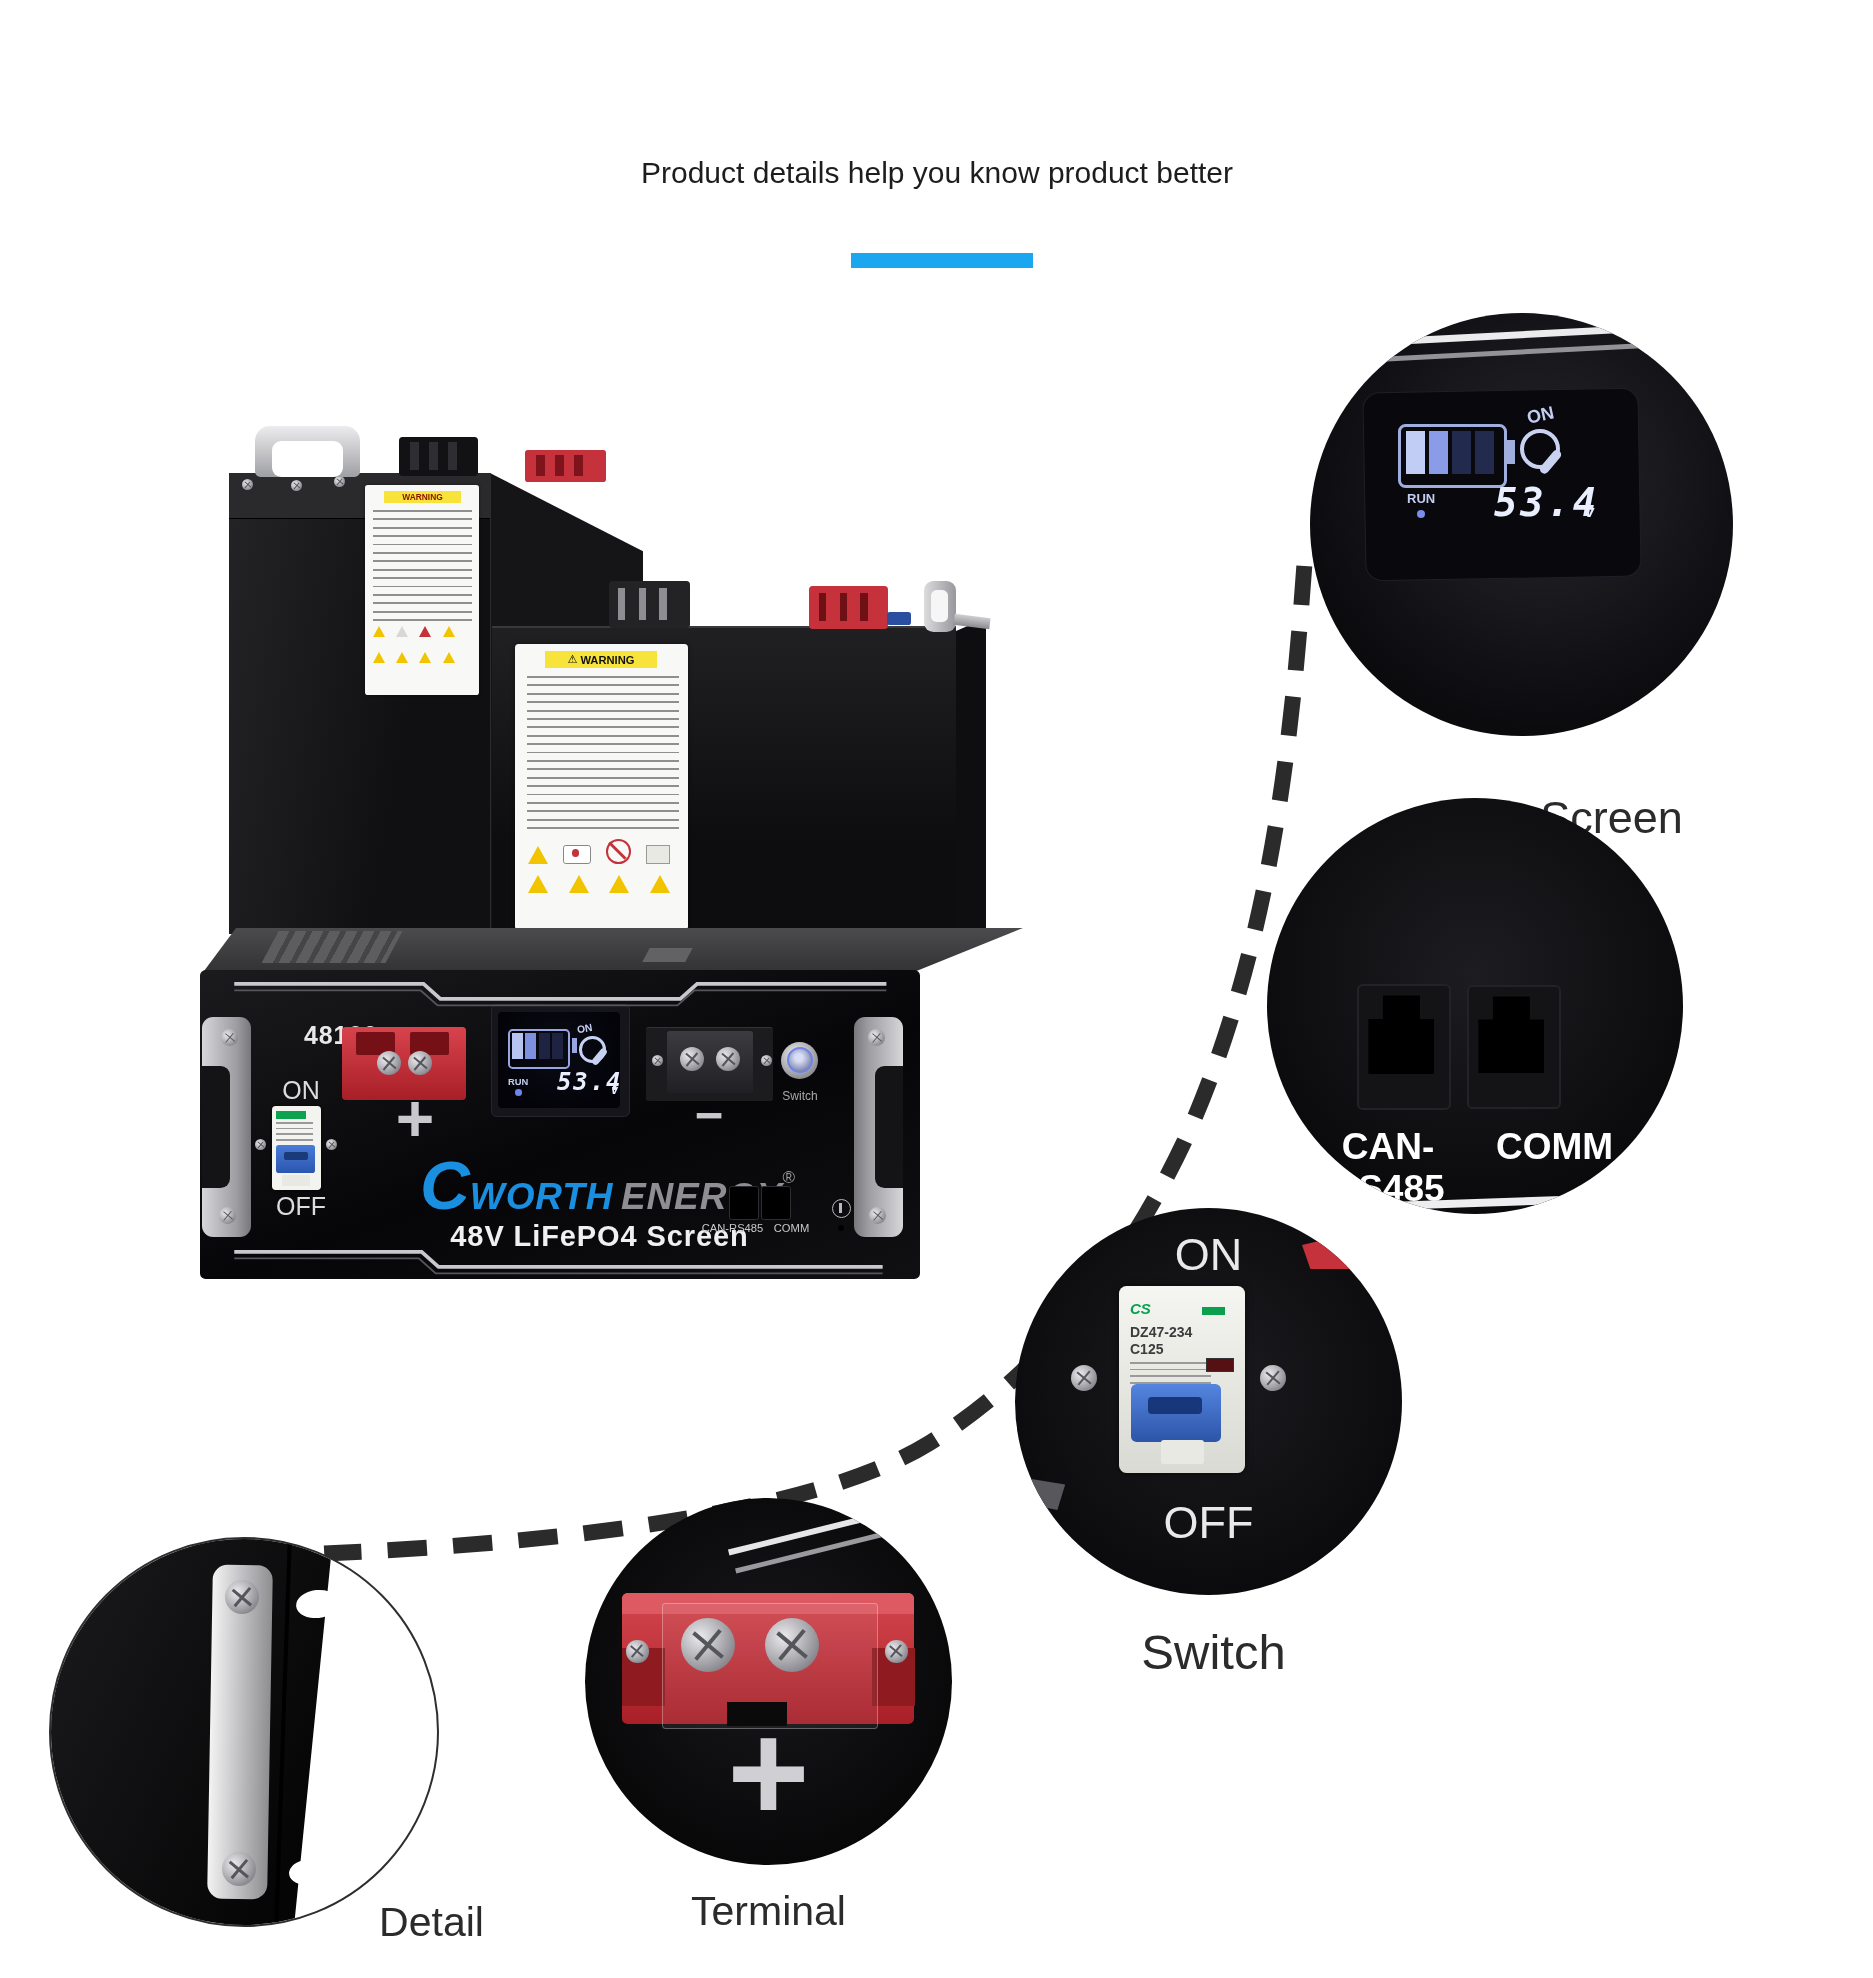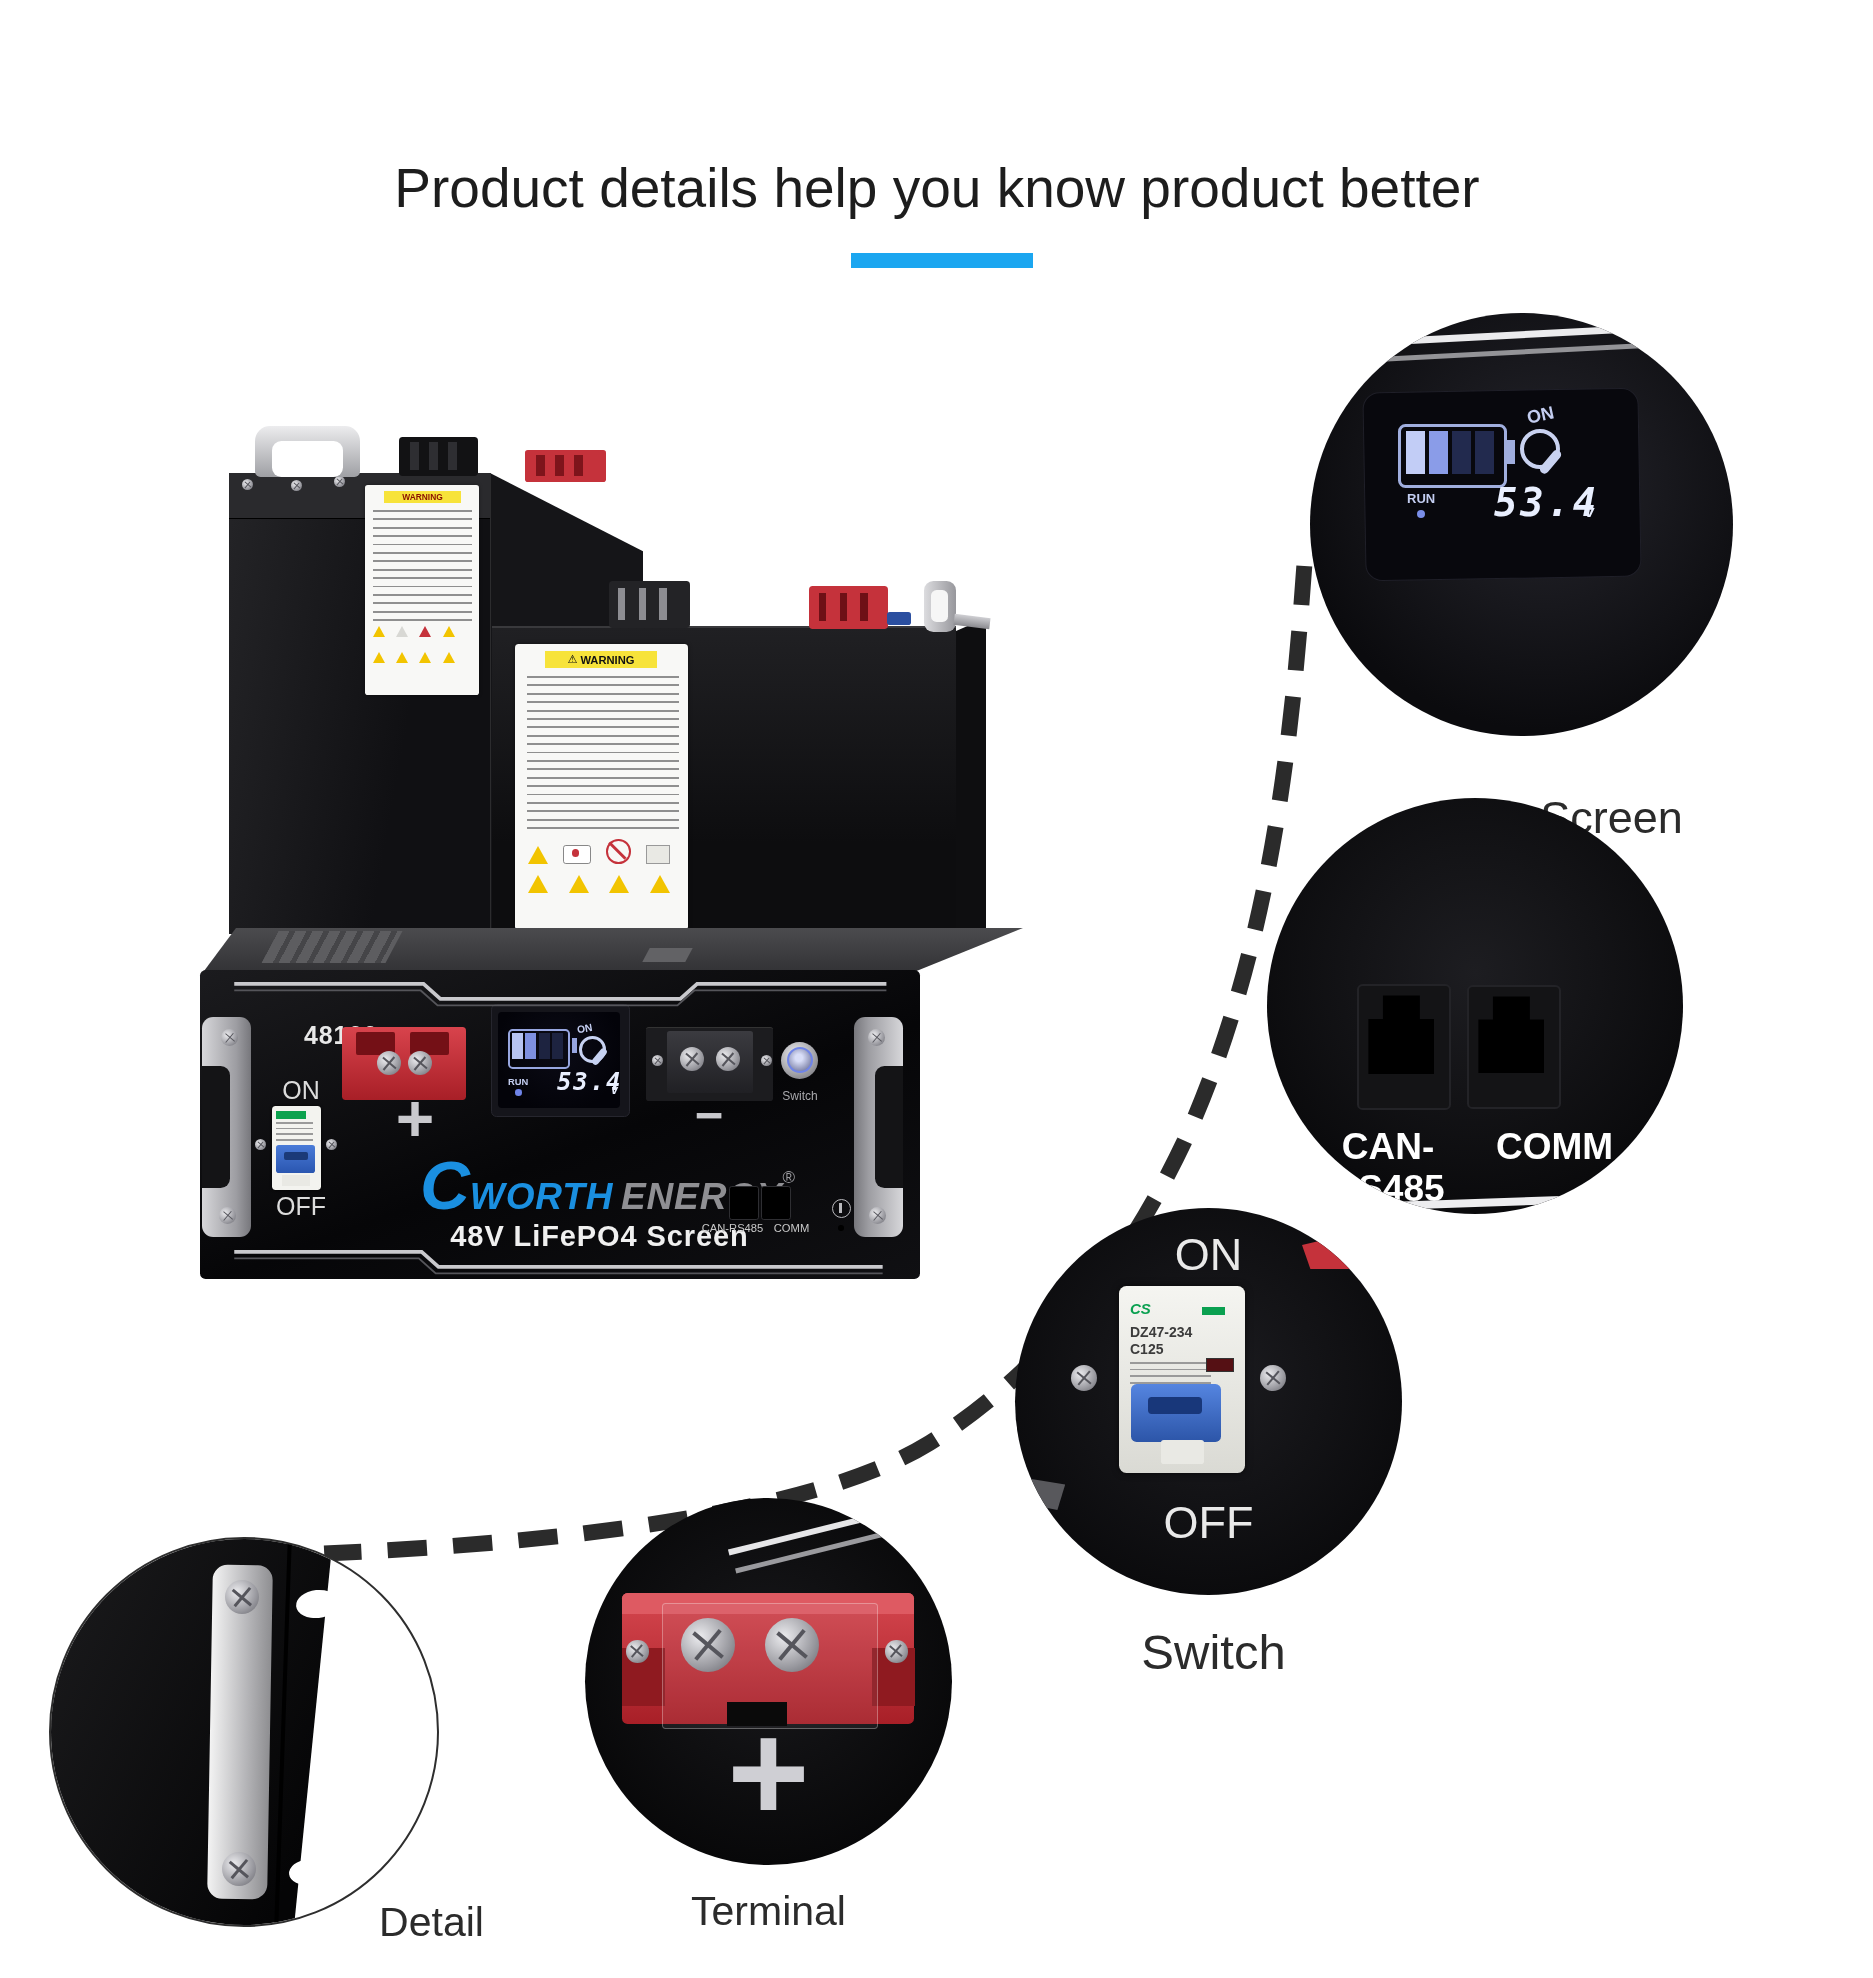--- a/index.html
+++ b/index.html
@@ -17,21 +17,21 @@
   .tri.small{border-left-width:6.6px;border-right-width:6.6px;border-bottom-width:11.2px;}
   .wlines{background:repeating-linear-gradient(180deg,#8f8f8f 0 1.9px,transparent 1.9px 8.4px);}
   .lcdtxt{color:#c3cdf0;font-weight:700;}
   .seg{font-family:"DejaVu Sans Mono", monospace;font-style:italic;font-weight:700;color:#e9efff;}
 </style>
 </head>
 <body>
 
 <div class="page">
 
-  <div class="abs" style="left:0;top:156px;width:1874px;text-align:center;font-size:55px;color:#1d1d1d;">Product details help you know product better</div>
+  <div class="abs" style="left:0;top:156px;width:1874px;text-align:center;font-size:30px;color:#1d1d1d;">Product details help you know product better</div>
   <div class="abs" style="left:851px;top:253px;width:182px;height:15px;background:#1BA6F0;"></div>
 
   <div class="abs" style="left:229px;top:473px;width:261px;height:461px;background:linear-gradient(100deg,#242427,#101013 65%);"></div>
   <div class="abs" style="left:490px;top:473px;width:152px;height:461px;background:#151518;border-left:1.9px solid #2c2c2e;
               clip-path:polygon(0 0,100% 17%,100% 100%,0 100%);"></div>
   <div class="abs" style="left:229px;top:473px;width:261px;height:45px;background:#2a2a2d;border-bottom:1.9px solid #000;"></div>
   <div class="screw" style="left:242px;top:479px;width:11.2px;height:11.2px;"></div>
   <div class="screw" style="left:291px;top:480px;width:11.2px;height:11.2px;"></div>
   <div class="screw" style="left:334px;top:476px;width:11.2px;height:11.2px;"></div>
 

